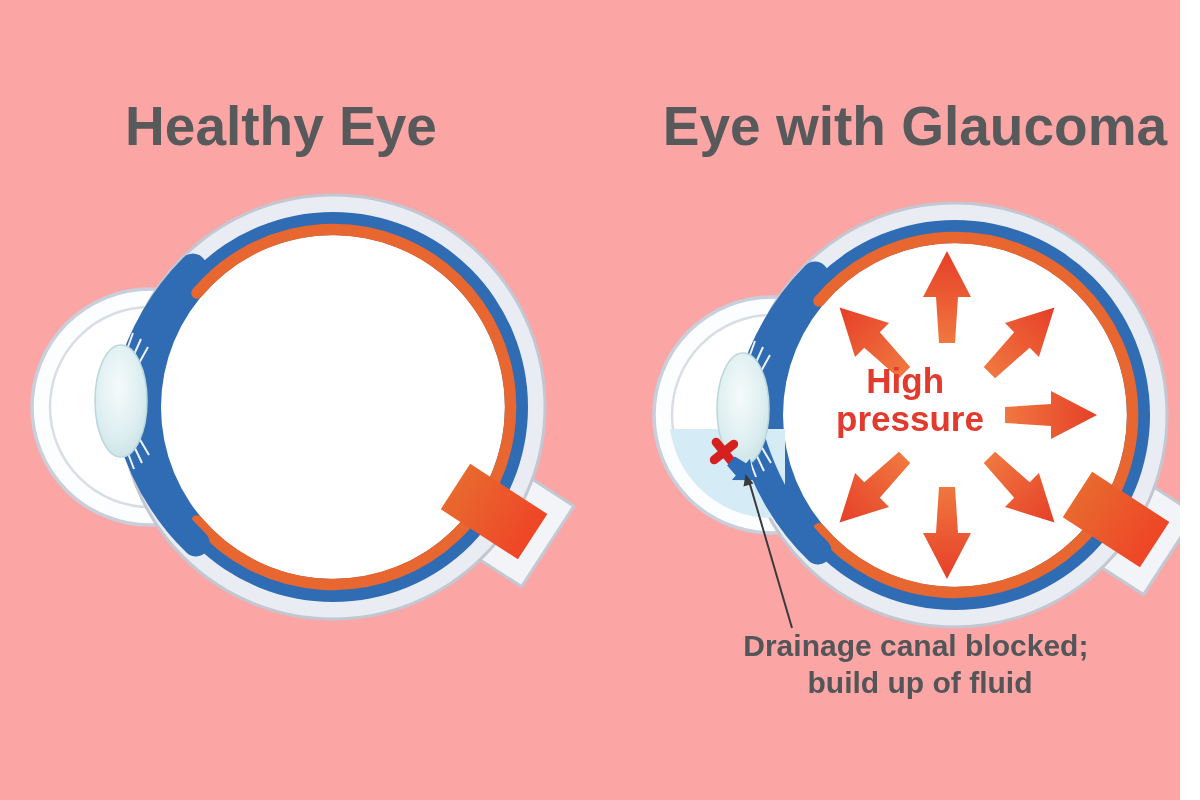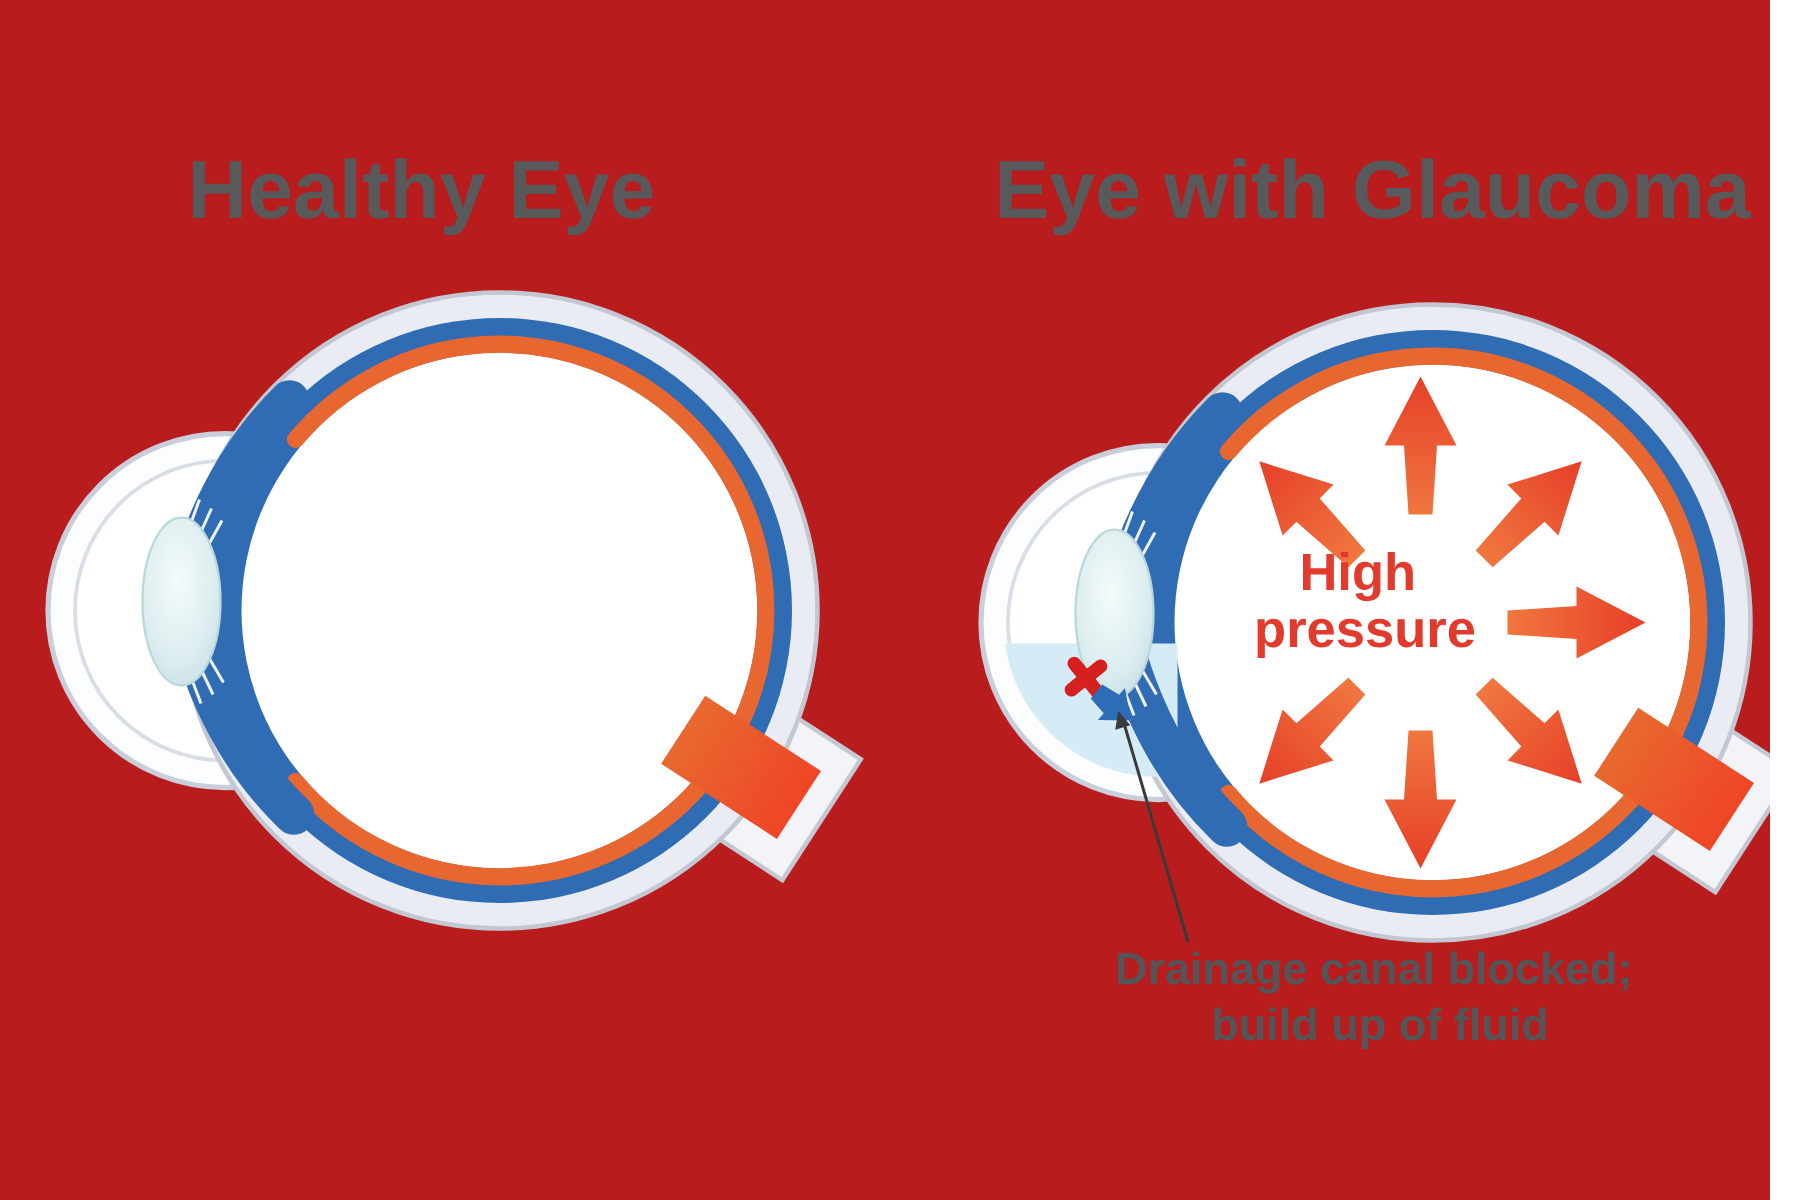--- a/index.html
+++ b/index.html
@@ -1,17 +1,17 @@
 <!DOCTYPE html>
 <html><head>
 <meta charset="utf-8">
 <style>
   html,body{margin:0;padding:0;background:#ffffff;}
   .canvas{
-    width:1180px;height:800px;position:relative;background:#b91c1c;overflow:hidden;
+    width:1180px;height:800px;position:relative;background:#fca5a5;overflow:hidden;
     font-family:"Liberation Sans", sans-serif;
   }
   svg text{font-family:"Liberation Sans", sans-serif;}
   .title{font-size:55px;font-weight:bold;}
   .pressure{font-size:35px;font-weight:bold;}
   .annotation{font-size:30px;font-weight:bold;}
 </style>
 </head>
 <body>
 

